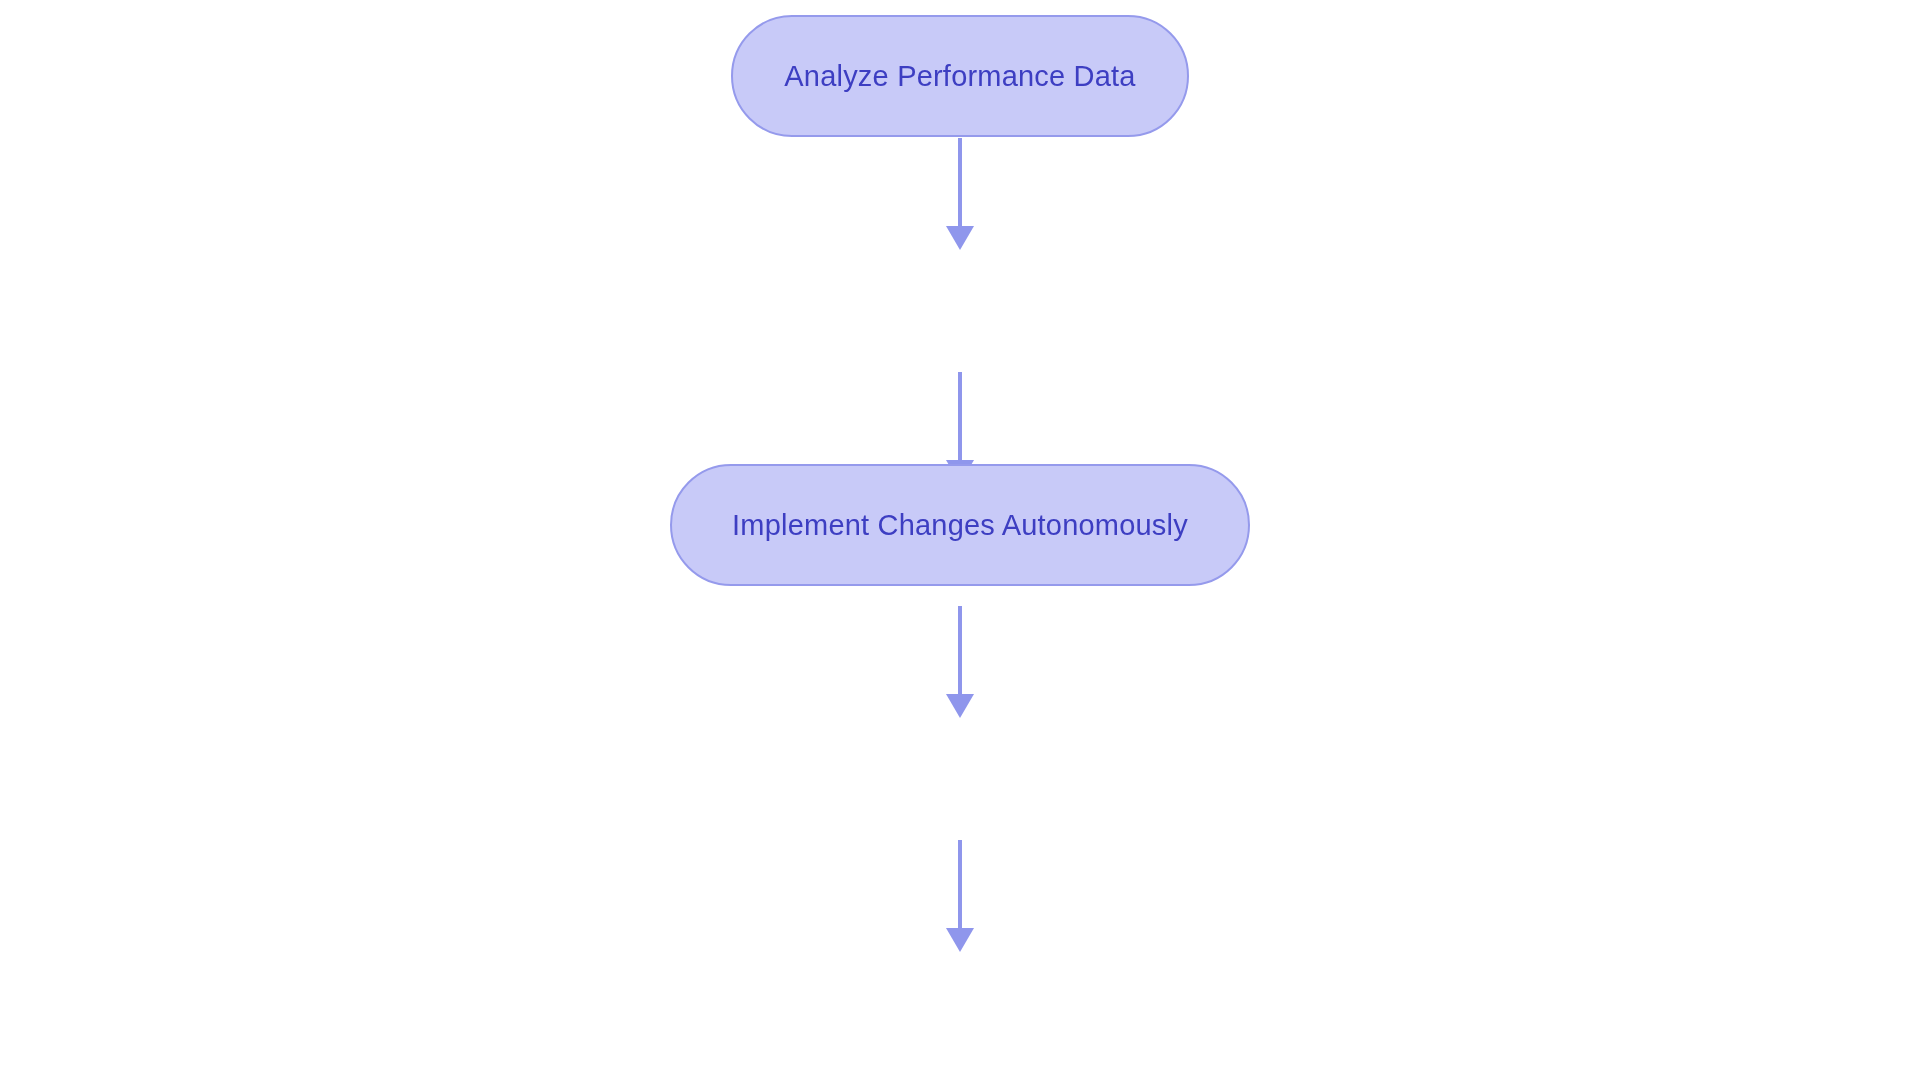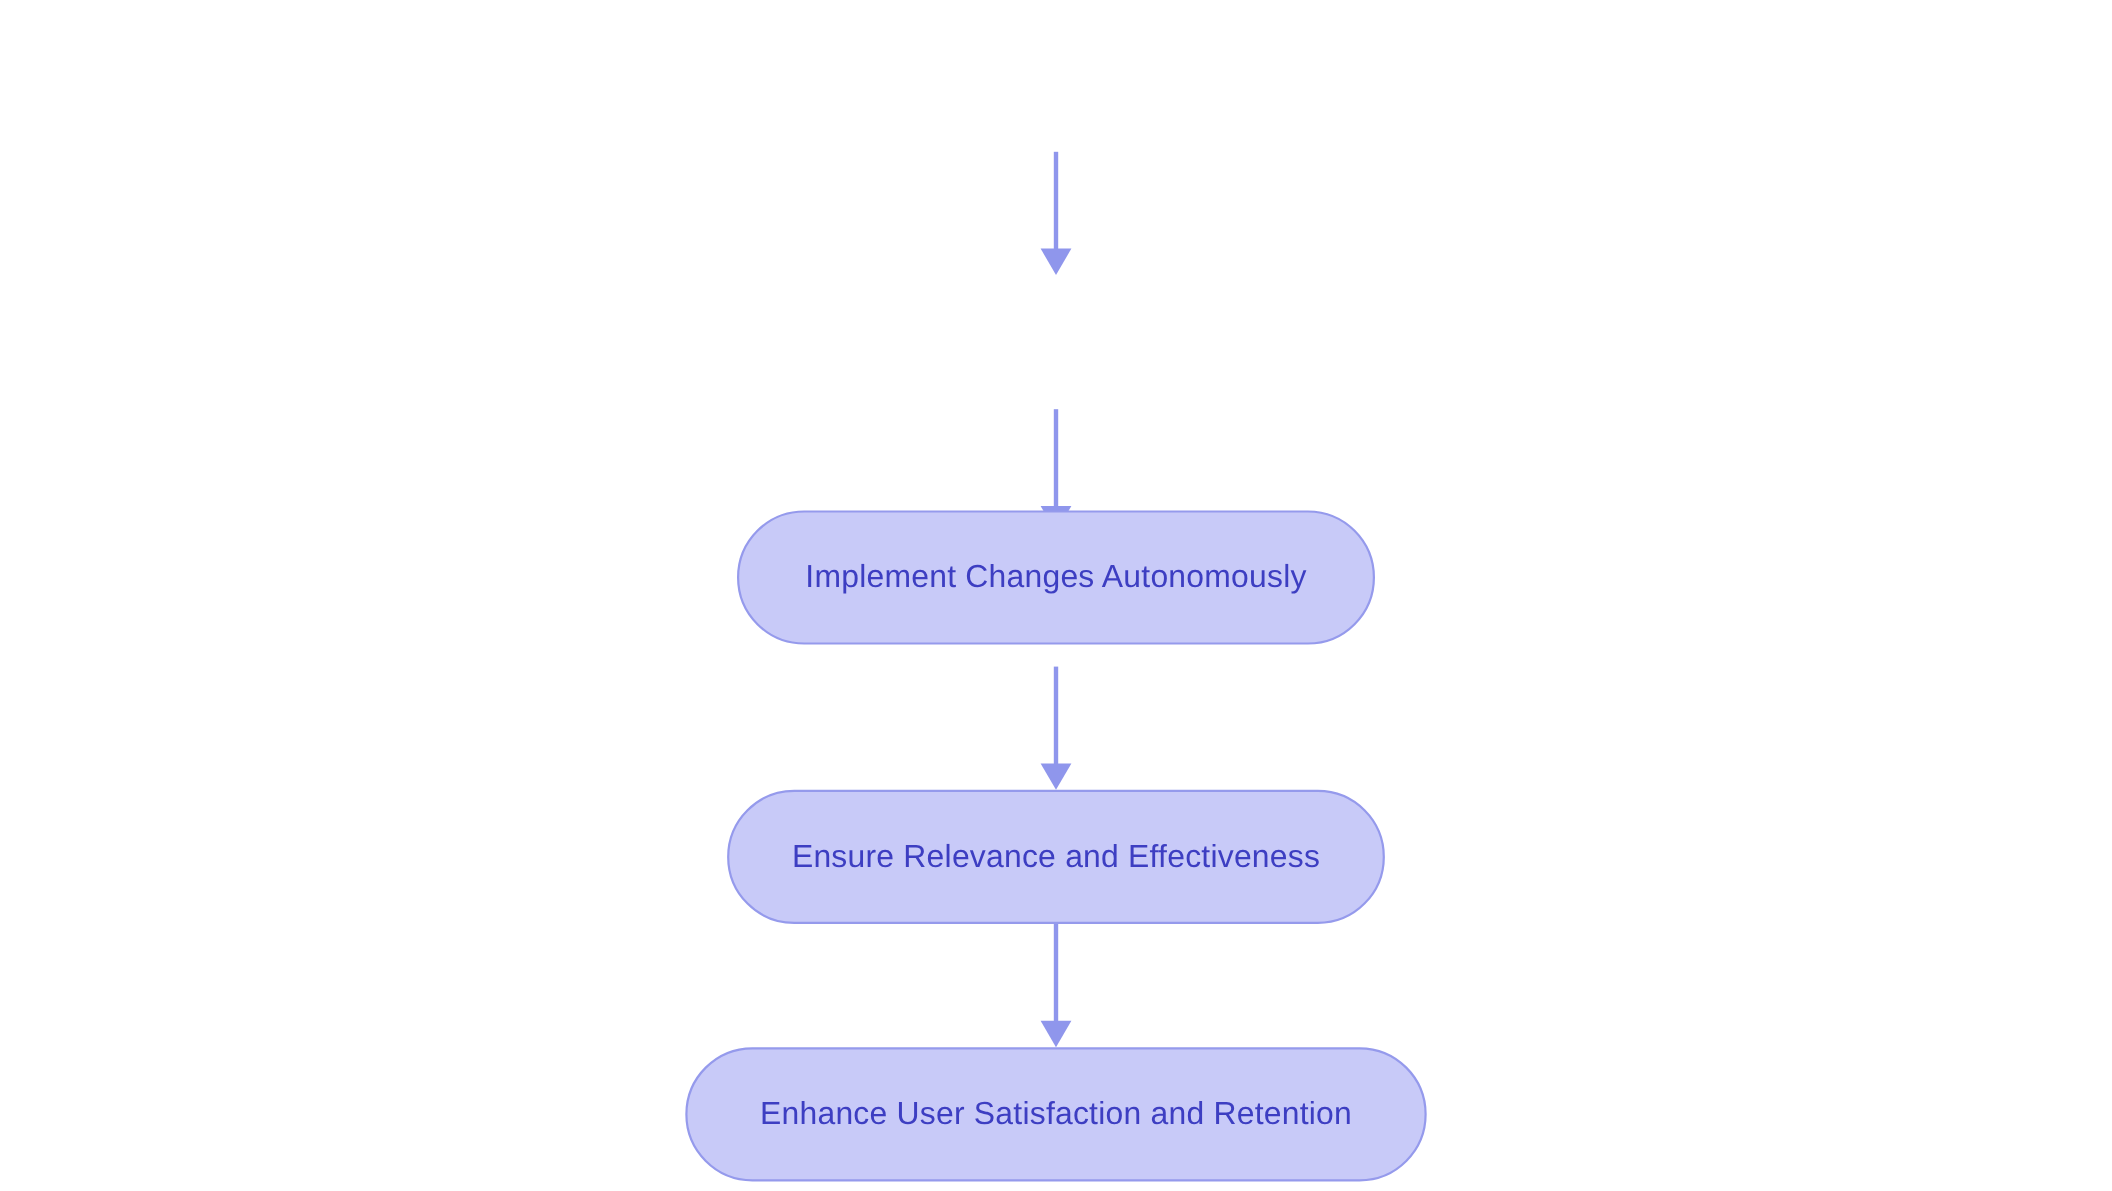--- a/index.html
+++ b/index.html
@@ -73,20 +73,23 @@
     border-left:14px solid transparent;
     border-right:14px solid transparent;
     border-top:24px solid var(--arrow);
   }
 </style>
 </head>
 <body>
 
 <div class="canvas">
 
+  <div class="node n1">
+    <span class="label">Analyze Performance Data</span>
+  </div>
 
   <div class="arrow a1">
     <div class="line"></div>
     <div class="head"></div>
   </div>
 
 
   <div class="arrow a2">
     <div class="line"></div>
     <div class="head"></div>
@@ -94,26 +97,20 @@
 
   <div class="node n3">
     <span class="label">Implement Changes Autonomously</span>
   </div>
 
   <div class="arrow a3">
     <div class="line"></div>
     <div class="head"></div>
   </div>
 
-  <div class="node n4">
-    <span class="label">Ensure Relevance and Effectiveness</span>
-  </div>
 
   <div class="arrow a4">
     <div class="line"></div>
     <div class="head"></div>
   </div>
 
-  <div class="node n5">
-    <span class="label">Enhance User Satisfaction and Retention</span>
-  </div>
 
 </div>
 
 </body></html>

